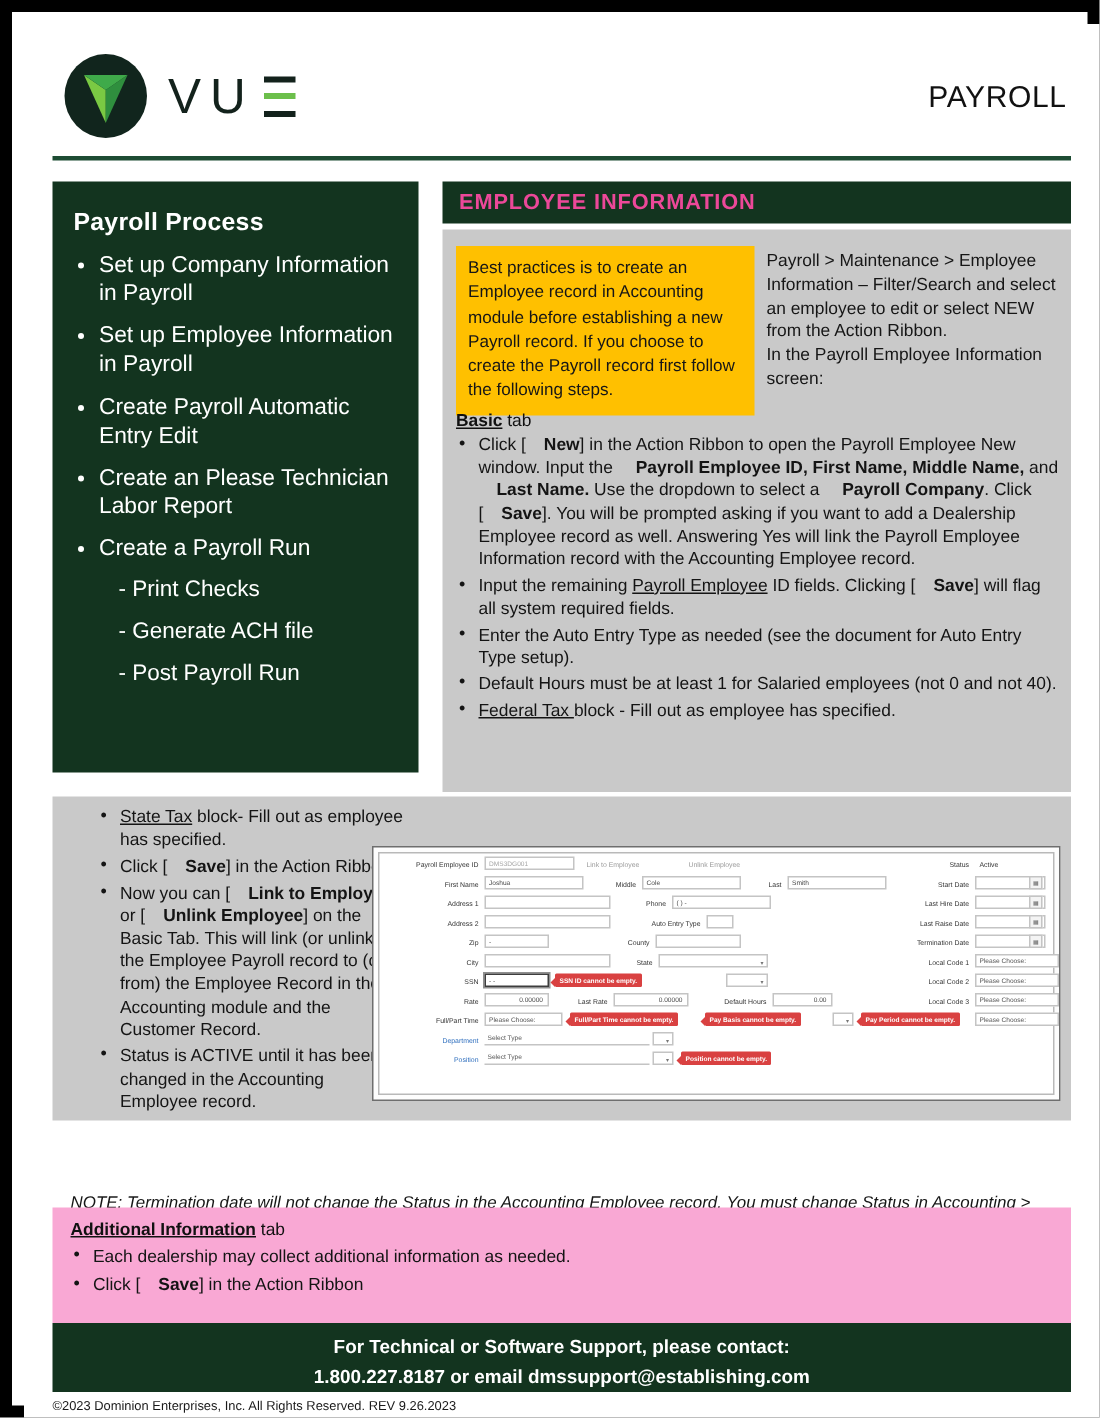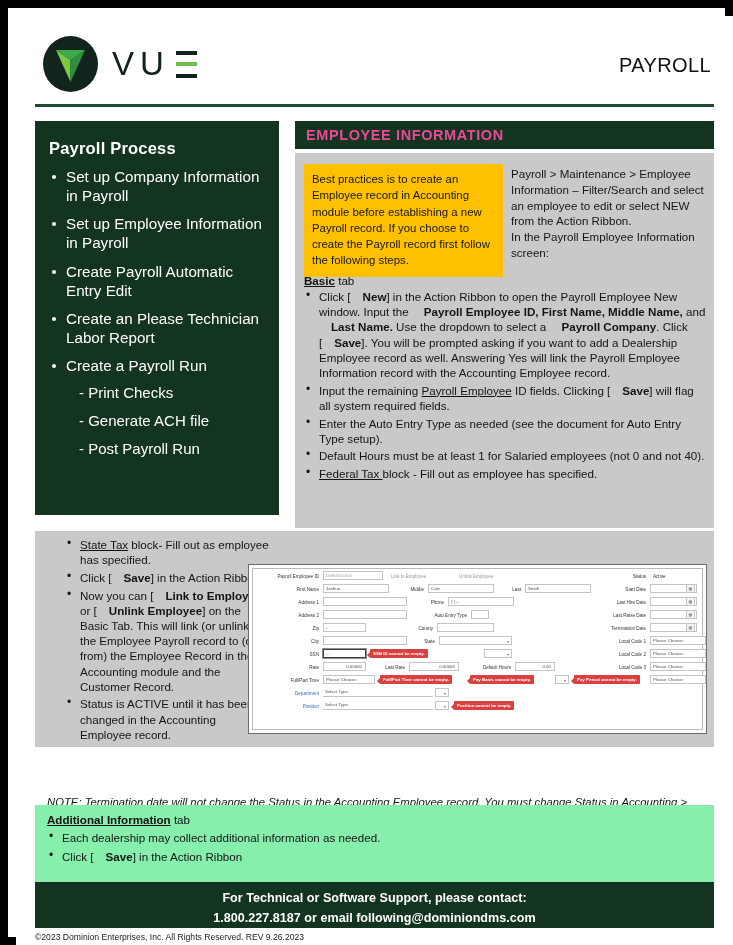--- a/index.html
+++ b/index.html
@@ -148,21 +148,21 @@
   }
   .plain-val{position:absolute;font-size:4.6px;color:#333;line-height:7px;}
 
   
   .note{
     position:absolute;left:31px;top:779px;width:660px;
     font-size:11.3px;line-height:1.35;font-style:italic;color:#161616;
   }
 
   
-  #add-gray{left:19px;top:789px;width:679px;height:77px;padding:0;background:#86efac;}
+  #add-gray{left:19px;top:789px;width:679px;height:77px;padding:0;background:#f9a8d4;}
   .add-block{position:absolute;left:12px;top:8px;width:640px;}
   .add-list{list-style:none;margin:4px 0 0 0;padding:0;}
   .add-list li{
     position:relative;padding-left:15px;margin-bottom:4px;
     font-size:11.6px;line-height:1.3;color:#141414;
   }
   .add-list li::before{content:"\2022";position:absolute;left:2px;top:-1px;font-size:12px;}
 
   
   .footer{
@@ -356,18 +356,18 @@
       </div>
       <ul class="add-list">
         <li>Each dealership may collect additional information as needed.</li>
         <li>Click [<b>Save</b>] in the Action Ribbon</li>
       </ul>
     </div>
   </div>
 
   <div class="footer">
     <div>For Technical or Software Support, please contact:</div>
-    <div>1.800.227.8187 or email following@dominiondms.com</div>
+    <div>1.800.227.8187 or email dmssupport@establishing.com</div>
   </div>
   <div class="copyright">©2023 Dominion Enterprises, Inc. All Rights Reserved. REV 9.26.2023</div>
 
 </div>
 </div>
 
 </body></html>

